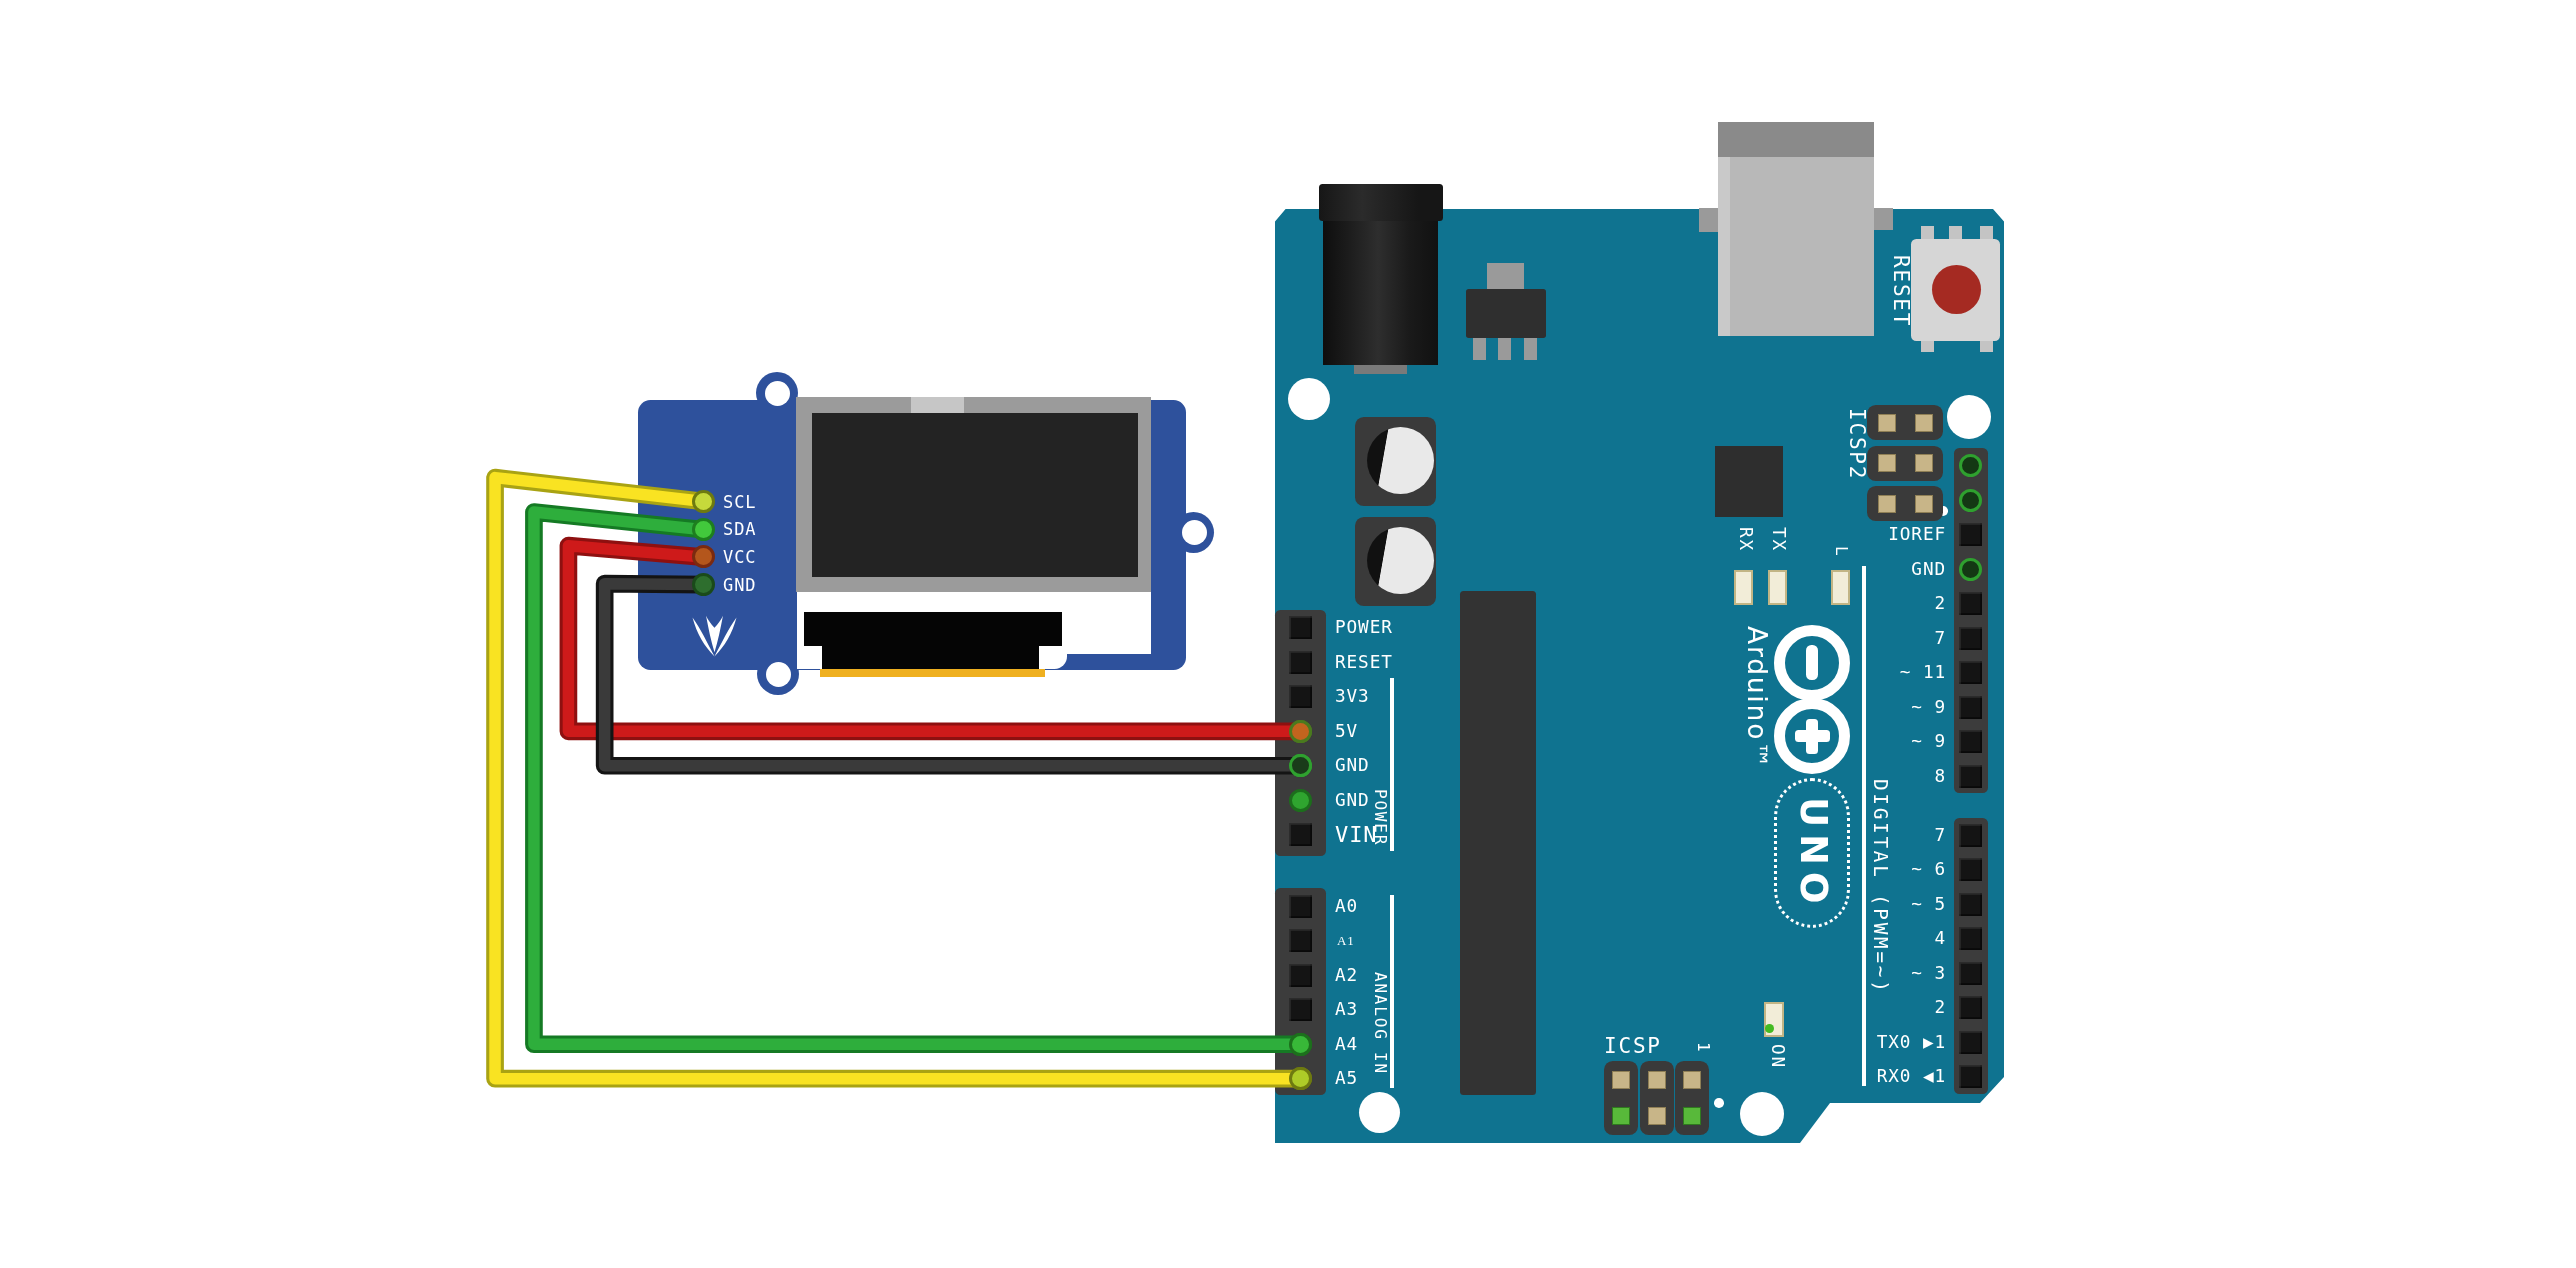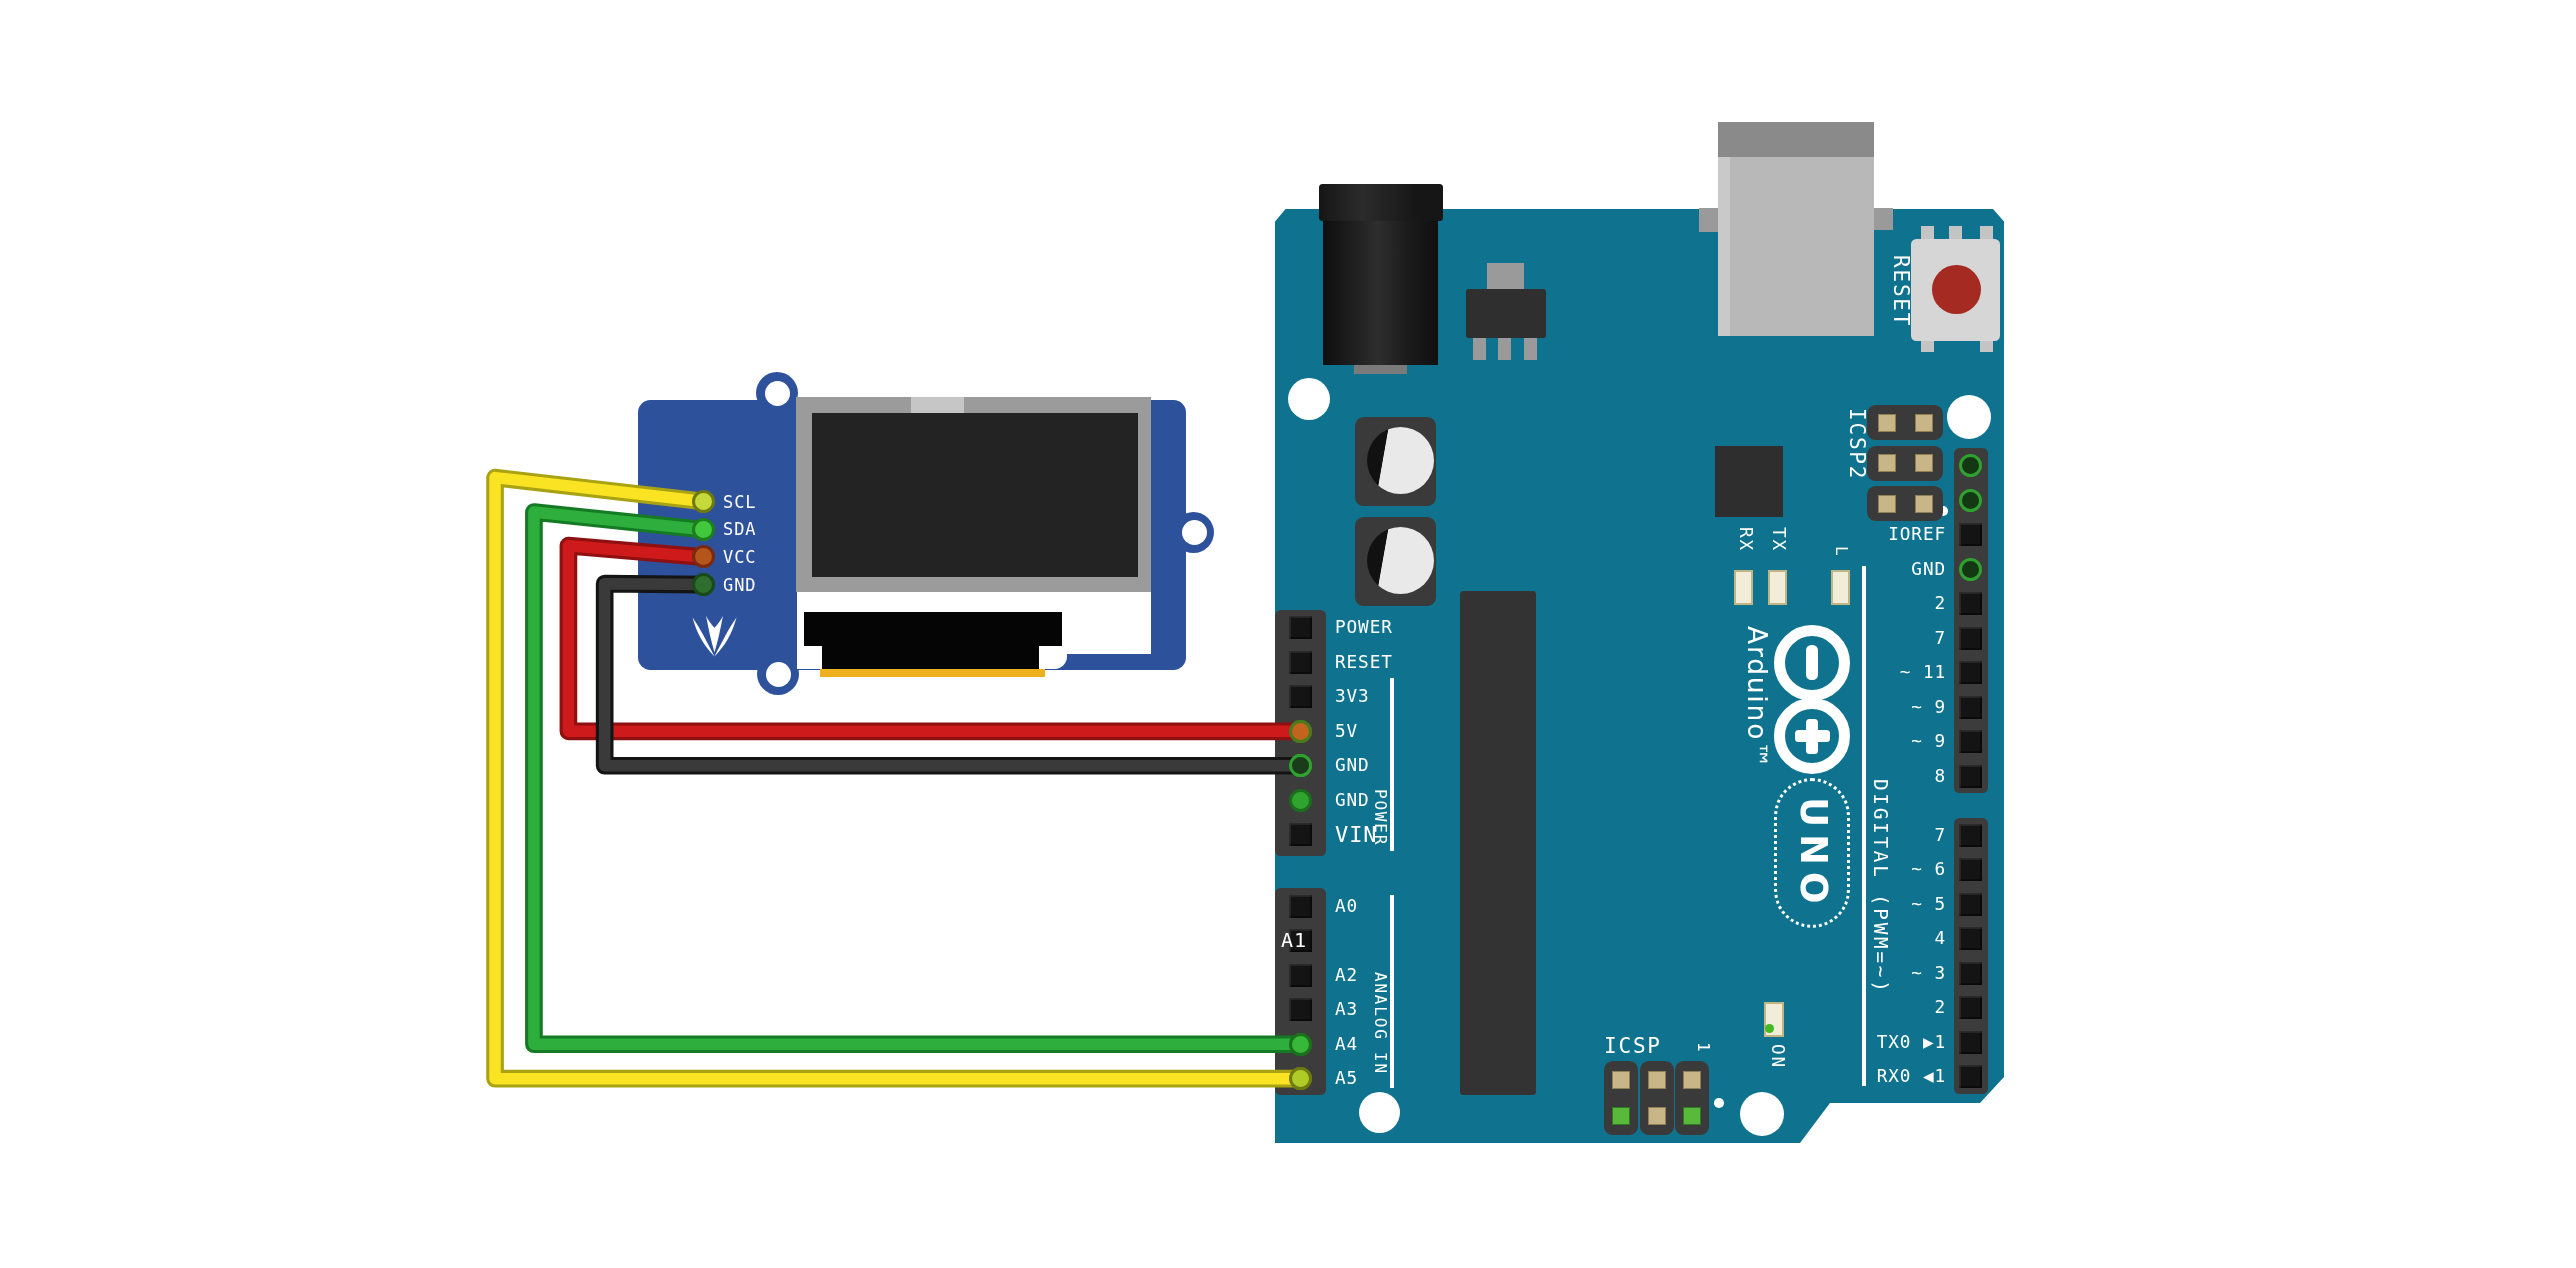--- a/index.html
+++ b/index.html
@@ -152,21 +152,21 @@
       <div class="plabel" style="top: 720px; font-size: 17.7px; left: 1335px;">5V</div>
       <div class="hole-c" style="left: 1289px; top: 754px; width: 23px; height: 23px; background: rgb(20, 56, 20); border: 3.5px solid rgb(47, 161, 47); box-sizing: border-box;"></div>
       <div class="plabel" style="top: 754px; font-size: 17.7px; left: 1335px;">GND</div>
       <div class="hole-c" style="left: 1289px; top: 789px; width: 23px; height: 23px; background: rgb(47, 165, 47); border: 3.5px solid rgb(28, 110, 28); box-sizing: border-box;"></div>
       <div class="plabel" style="top: 789px; font-size: 17.7px; left: 1335px;">GND</div>
       <div class="hole-sq" style="left: 1289px; top: 823px;"></div>
       <div class="plabel" style="top: 823px; font-size: 22px; left: 1335px;">VIN</div>
       <div class="hole-sq" style="left: 1289px; top: 895px;"></div>
       <div class="plabel" style="top: 895px; font-size: 17.7px; left: 1335px;">A0</div>
       <div class="hole-sq" style="left: 1289px; top: 929px;"></div>
-      <div class="plabel" style="top: 929px; font-size: 20px; left: 1281px;">A1</div>
+      <div class="plabel" style="top: 929px; font-size: 13px; left: 1337px; font-family: Liberation Serif, serif;">A1</div>
       <div class="hole-sq" style="left: 1289px; top: 964px;"></div>
       <div class="plabel" style="top: 964px; font-size: 17.7px; left: 1335px;">A2</div>
       <div class="hole-sq" style="left: 1289px; top: 998px;"></div>
       <div class="plabel" style="top: 998px; font-size: 17.7px; left: 1335px;">A3</div>
       <div class="hole-c" style="left: 1289px; top: 1033px; width: 23px; height: 23px; background: rgb(56, 184, 56); border: 3.5px solid rgb(28, 112, 28); box-sizing: border-box;"></div>
       <div class="plabel" style="top: 1033px; font-size: 17.7px; left: 1335px;">A4</div>
       <div class="hole-c" style="left: 1289px; top: 1067px; width: 23px; height: 23px; background: rgb(174, 203, 40); border: 3.5px solid rgb(110, 122, 16); box-sizing: border-box;"></div>
       <div class="plabel" style="top: 1067px; font-size: 17.7px; left: 1335px;">A5</div>
       <div class="hole-c" style="left: 1959px; top: 454px; width: 23px; height: 23px; background: rgb(20, 56, 20); border: 3.5px solid rgb(47, 161, 47); box-sizing: border-box;"></div>
       <div class="hole-c" style="left: 1959px; top: 489px; width: 23px; height: 23px; background: rgb(20, 56, 20); border: 3.5px solid rgb(47, 161, 47); box-sizing: border-box;"></div>

